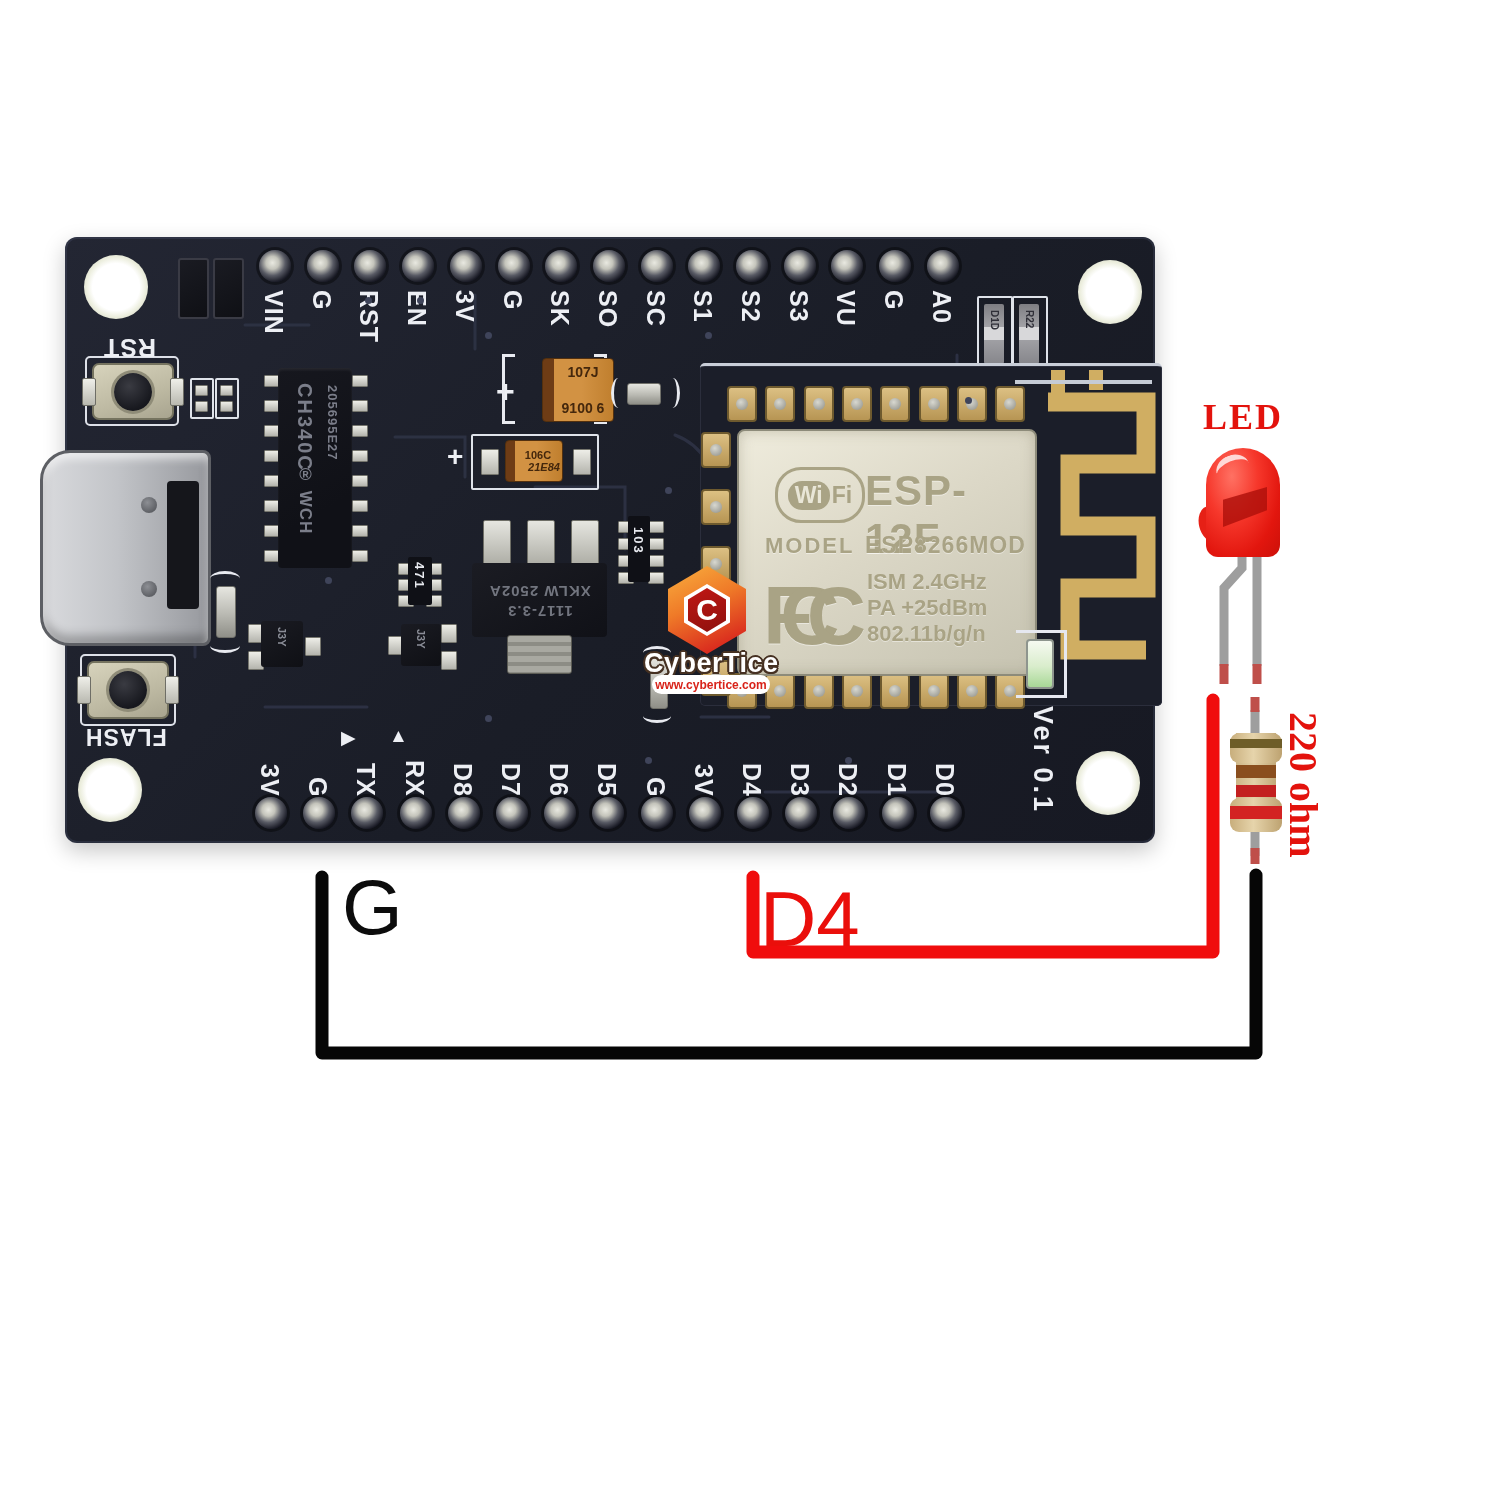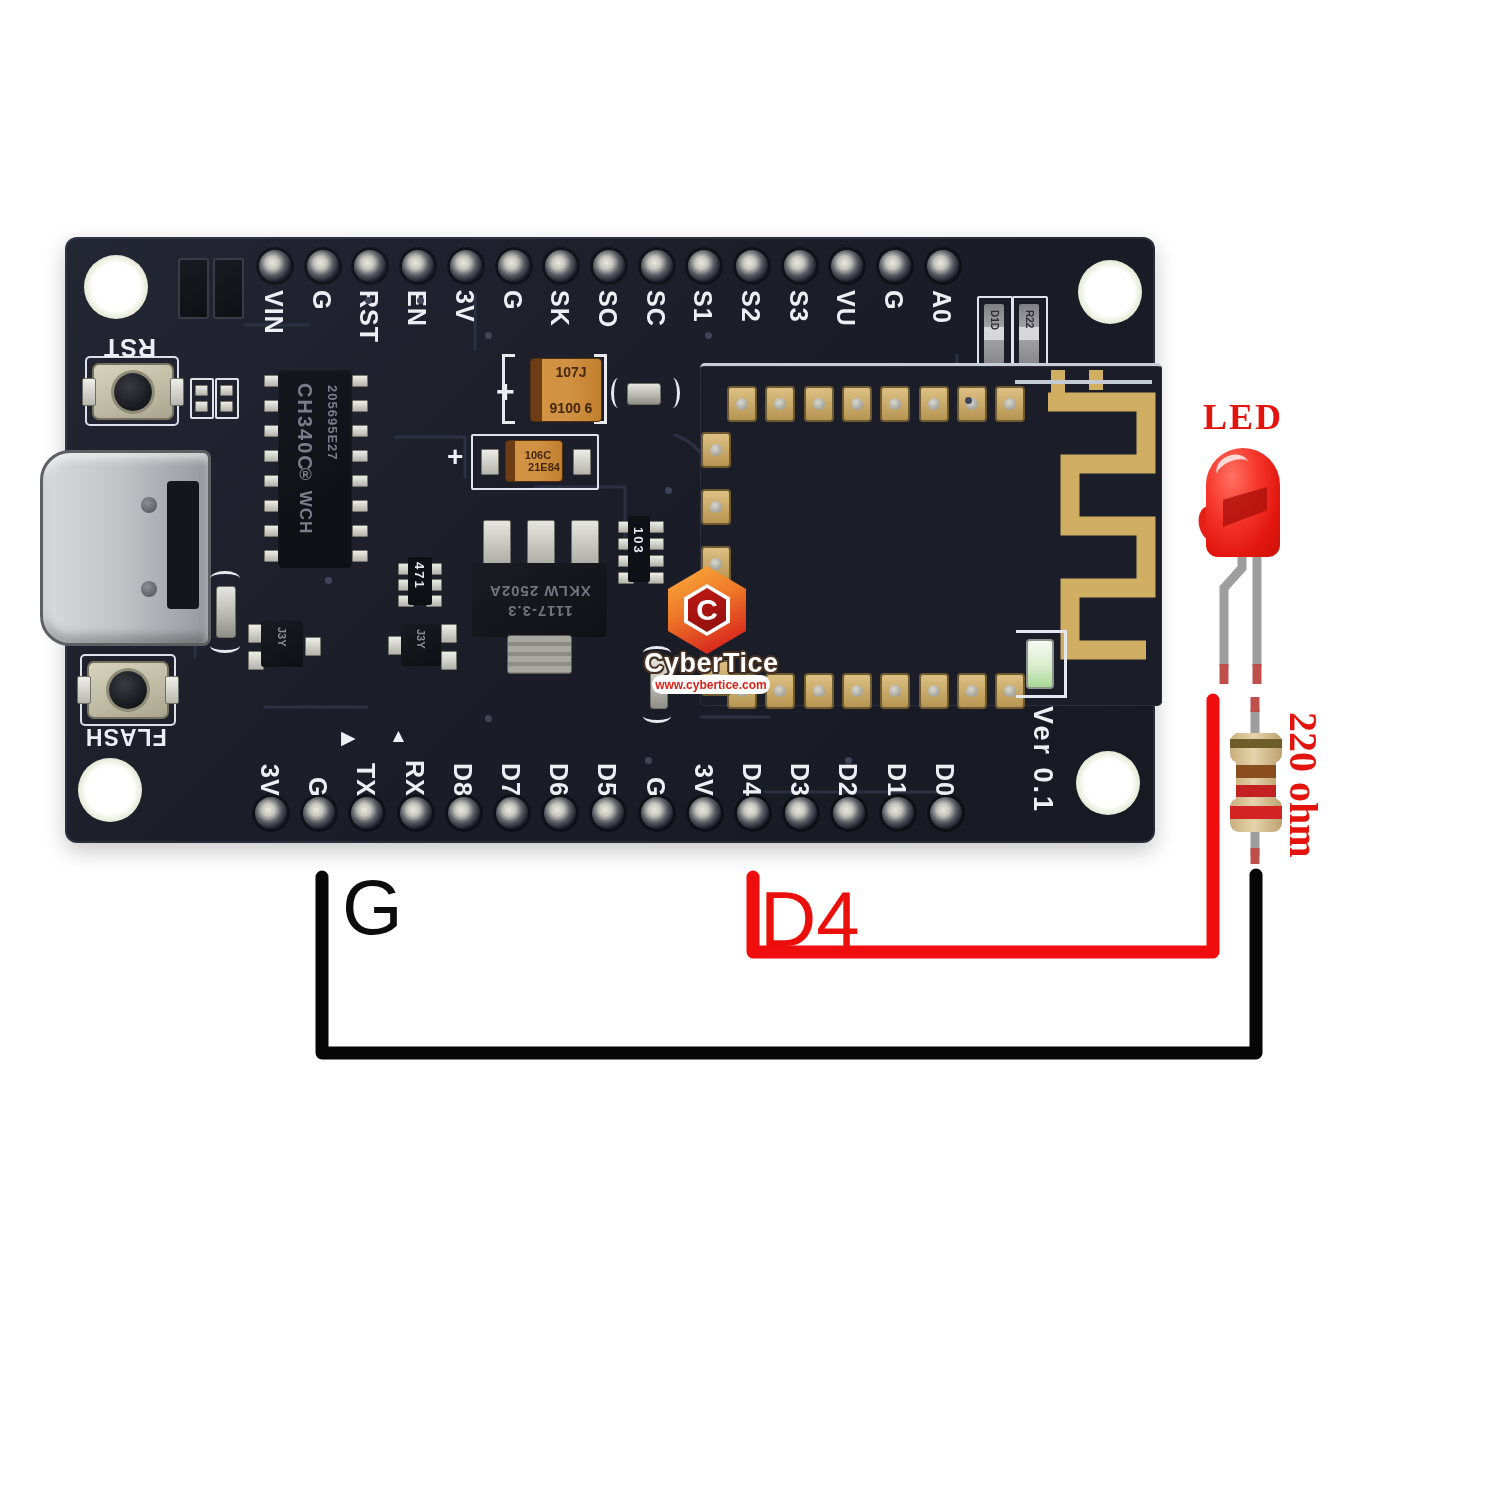--- a/index.html
+++ b/index.html
@@ -333,33 +333,33 @@
     <div class="ictext vtext" style="left:230px;top:146px;font-size:20px;letter-spacing:2px;">CH340C</div>
     <div class="ictext vtext" style="left:261px;top:148px;font-size:13px;letter-spacing:1px;">205695E27</div>
     <div class="ictext vtext" style="left:232px;top:228px;font-size:17px;letter-spacing:1px;">
       <span>®</span>
       <span>WCH</span>
     </div>
 
     <div class="plus" style="left:431px;top:136px;font-size:32px;">+</div>
     <div class="bracket" style="left:437px;top:117px;width:10px;height:64px;border-right:none;"></div>
     <div class="bracket" style="left:529px;top:117px;width:10px;height:64px;border-left:none;"></div>
-    <div class="tcap" style="left:465px;top:121px;width:70px;height:62px;font-size:14px;gap:20px;">
+    <div class="tcap" style="left:477px;top:121px;width:70px;height:62px;font-size:14px;gap:20px;">
       <span style="margin-left:10px;">107J</span>
       <span style="margin-left:10px;">9100 6</span>
     </div>
 
     <div class="plus" style="left:382px;top:204px;font-size:28px;">+</div>
     <div class="wframe" style="left:406px;top:197px;width:124px;height:52px;">
       <span class="spad" style="left:8px;top:13px;width:16px;height:24px;"></span>
       <span class="spad" style="left:100px;top:13px;width:16px;height:24px;"></span>
     </div>
     <div class="tcap" style="left:440px;top:203px;width:56px;height:40px;font-size:11px;">
       <span style="margin-left:8px;">106C</span>
-      <span style="margin-left:20px;">21E84</span>
+      <span style="margin-left:20px;font-style:italic;">21E84</span>
     </div>
 
     <div>
       <span class="arc" style="left:546px;top:141px;width:12px;height:30px;border-right:none;border-top-color:transparent;border-bottom-color:transparent;border-top:none;border-bottom:none;border-radius:50% 0 0 50%;"></span>
       <span class="arc" style="left:600px;top:141px;width:12px;height:30px;border-left:none;border-top:none;border-bottom:none;border-radius:0 50% 50% 0;"></span>
       <span class="acap" style="left:562px;top:146px;width:32px;height:20px;"></span>
     </div>
     <div>
       <span class="arc" style="left:145px;top:334px;width:30px;height:12px;border-bottom:none;border-left:none;border-right:none;border-radius:50% 50% 0 0;"></span>
       <span class="arc" style="left:145px;top:401px;width:30px;height:12px;border-top:none;border-left:none;border-right:none;border-radius:0 0 50% 50%;"></span>
@@ -463,20 +463,33 @@
           <div class="gpad" style="position: absolute; top: 180px; left: 0px;"></div>
           <div class="gpad" style="position: absolute; top: 237px; left: 0px;"></div>
           <div class="gpad" style="position: absolute; top: 294px; left: 0px;"></div>
         </div>
 
       <svg class="ant" width="130" height="340" viewBox="0 0 130 340">
         <path d="M26,4 V36 M64,4 V24" stroke="#d0ae62" stroke-width="14" fill="none"></path>
         <path d="M16,36 H114 V98 H38 V160 H114 V222 H38 V284 H114" stroke="#d0ae62" stroke-width="19" fill="none"></path>
       </svg>
 
+      <div class="shield">
+        <div class="wifipill">
+          <span class="wi">Wi</span>
+          <span class="fi">Fi</span>
+        </div>
+        <div class="sht" style="left:126px;top:36px;font-size:42px;letter-spacing:1px;">ESP-12F</div>
+        <div class="sht" style="left:26px;top:102px;font-size:22px;letter-spacing:2px;">MODEL</div>
+        <div class="sht" style="left:126px;top:101px;font-size:23px;letter-spacing:1px;">ESP8266MOD</div>
+        <div class="sht" style="left:24px;top:138px;font-size:82px;letter-spacing:-0.4em;">FCC</div>
+        <div class="sht" style="left:128px;top:138px;font-size:22px;">ISM 2.4GHz</div>
+        <div class="sht" style="left:128px;top:164px;font-size:22px;">PA +25dBm</div>
+        <div class="sht" style="left:128px;top:190px;font-size:22px;">802.11b/g/n</div>
+      </div>
 
       <div class="gledbr"></div>
       <div class="gled"></div>
     </div>
 
     <div class="abs" style="left:950px;top:143px;width:137px;height:4px;background:#c5cbd5;"></div>
 
     <div class="silk vtext" style="position:absolute;left:964px;top:469px;font-size:27px;letter-spacing:3px;">Ver 0.1</div>
 
     <div class="via" style="left:300px;top:60px;"></div>

